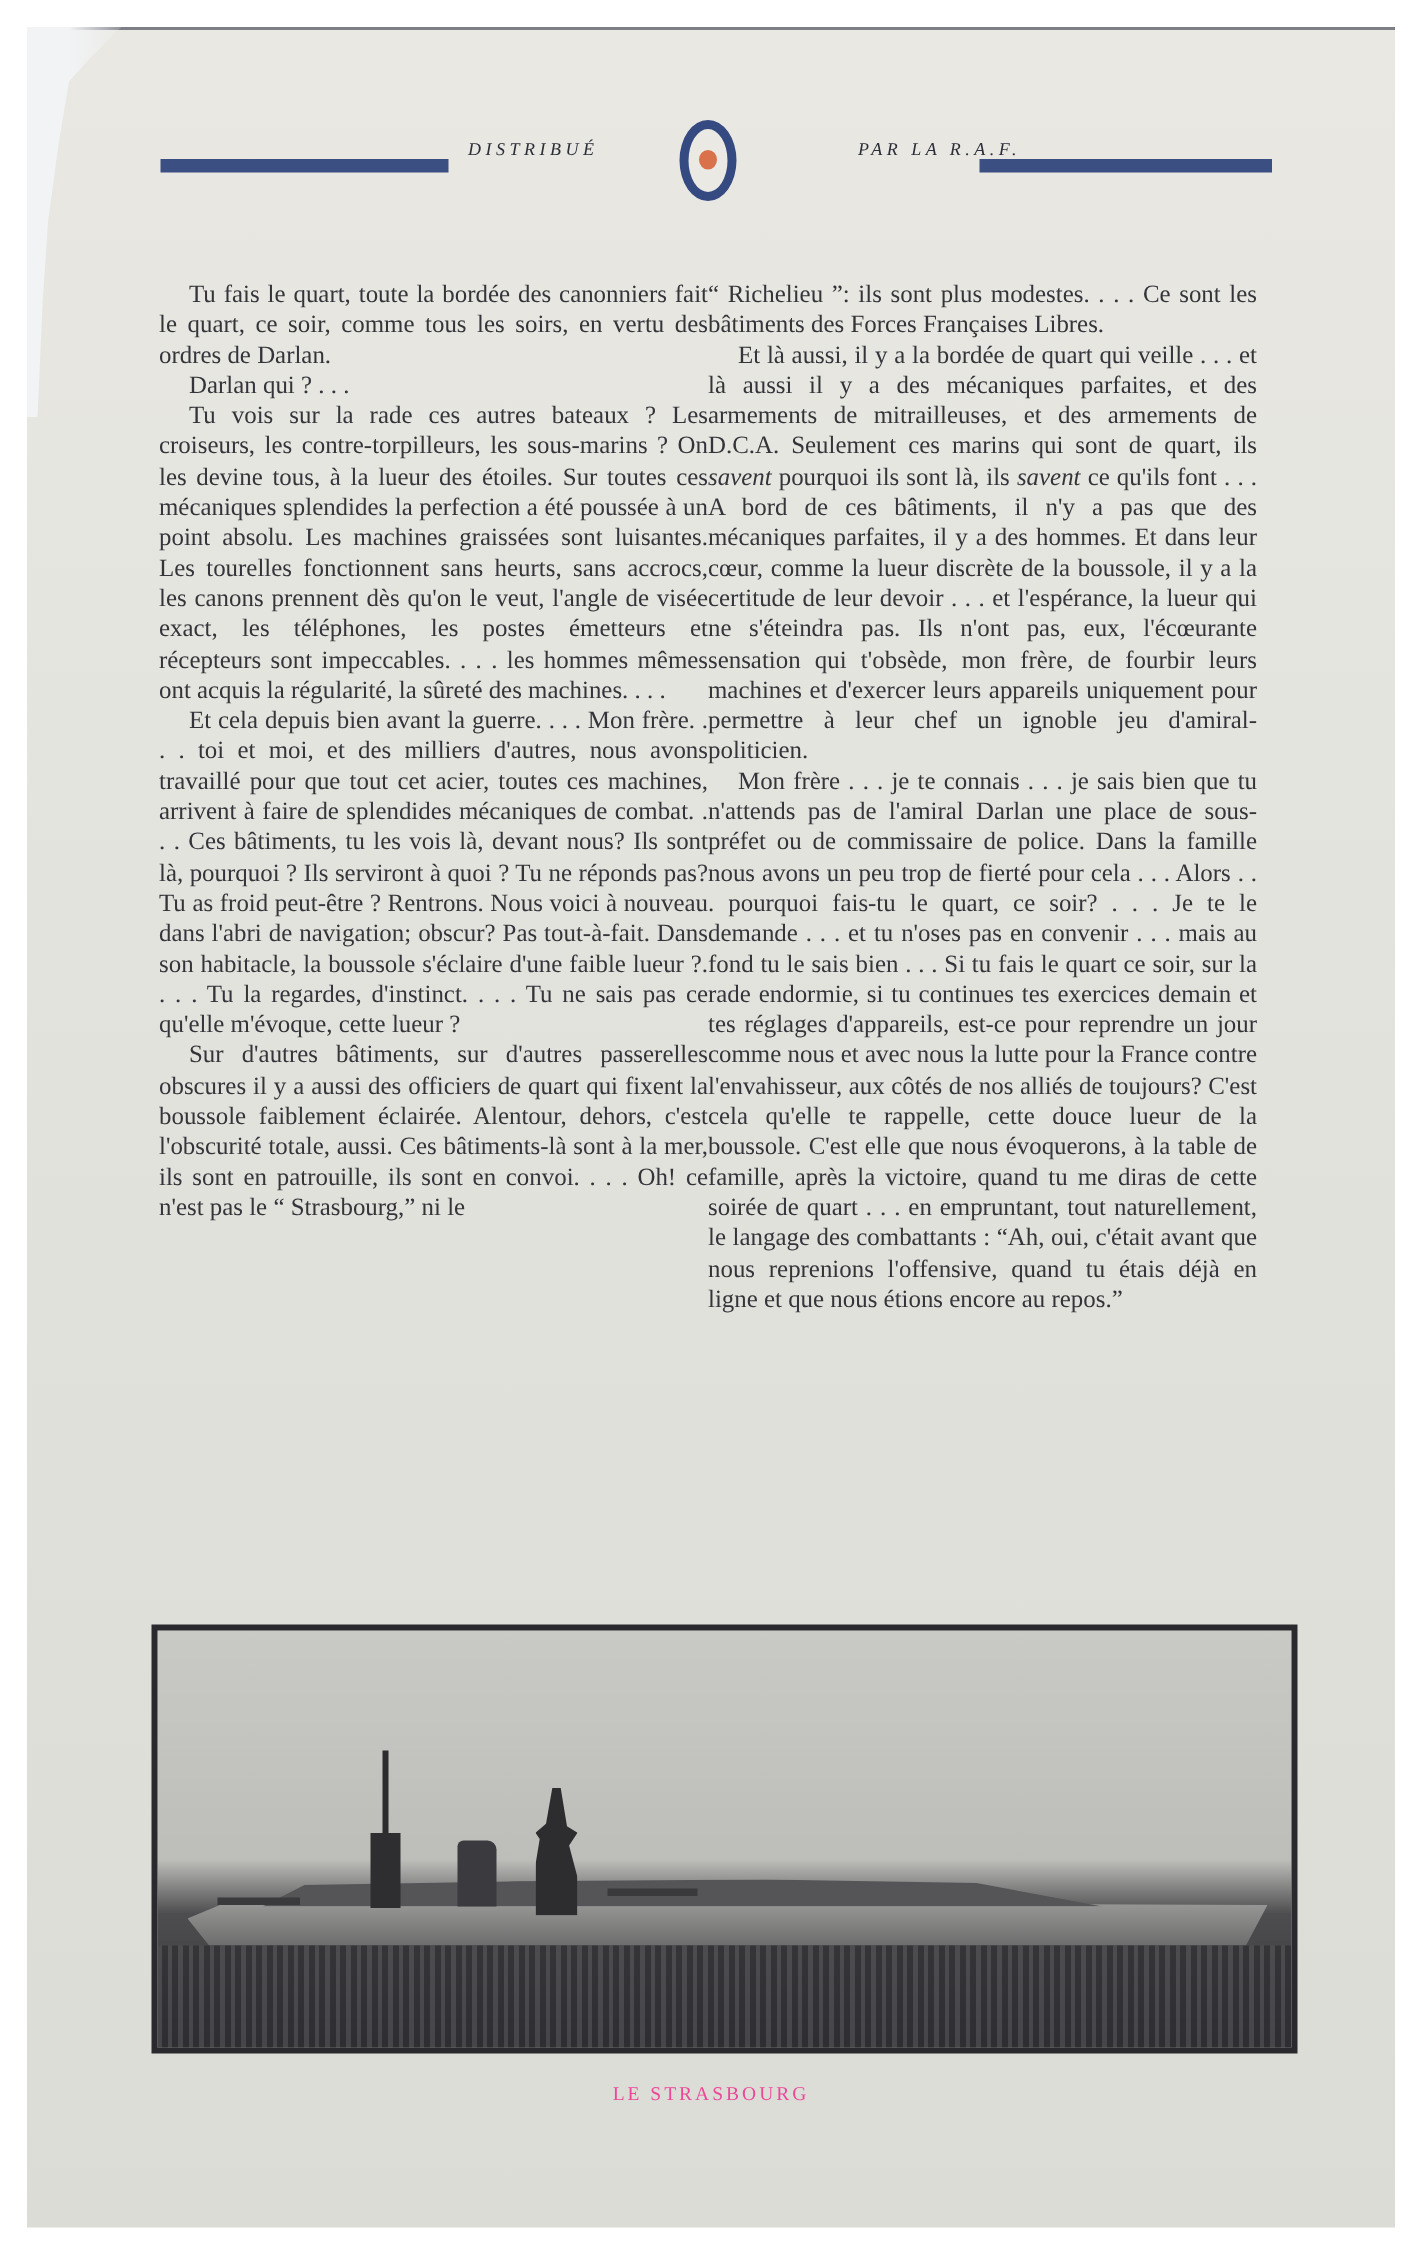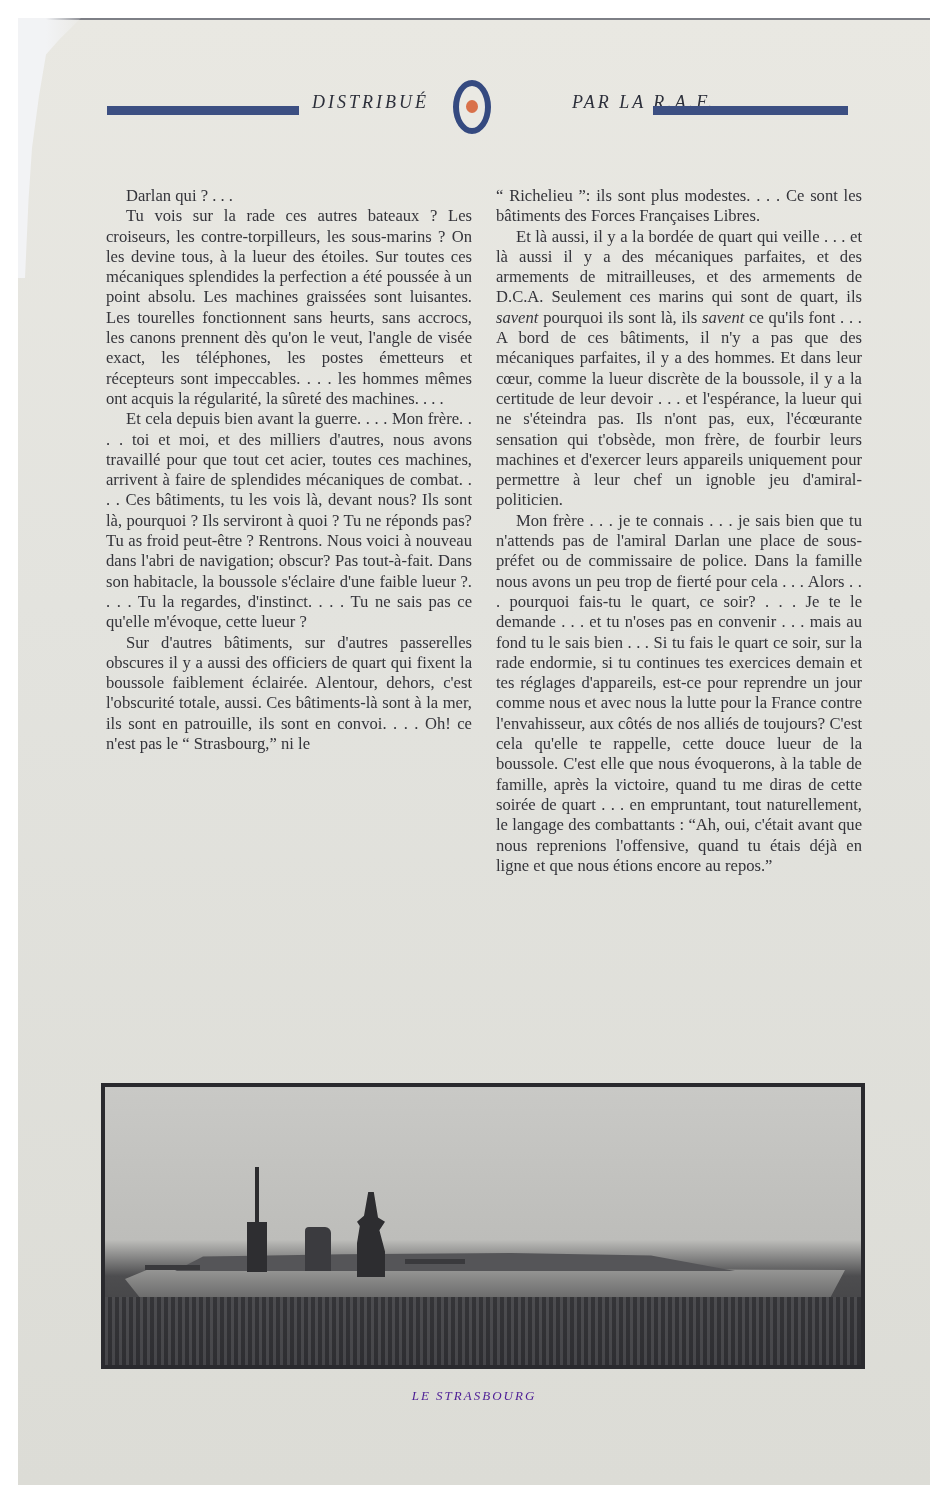--- a/index.html
+++ b/index.html
@@ -17,39 +17,39 @@
   .header {
     position:absolute; left:90px; top:90px; width:775px; height:36px;
   }
   .header .bar {
     position:absolute; top:16px; height:9px; background:#3c4f82;
   }
   .header .bar.left { left:17px; width:192px; }
   .header .bar.right { left:563px; width:195px; }
   .header .txt {
     position:absolute; top:2px; font-family:"Liberation Serif", serif;
-    font-style:italic; font-size:18px; letter-spacing:3px; color:#2c2f3a;
+    font-style:italic; font-size:12px; letter-spacing:3px; color:#2c2f3a;
   }
   .header .txt.l { left:222px; }
   .header .txt.r { left:434px;margin-left:48px; }
   .roundel {
     position:absolute; left:363px; top:-10px; width:26px; height:42px;
     border:6px solid #354a80; border-radius:50%; background:#eae9e3;
   }
   .roundel .dot {
     position:absolute; left:7px; top:14px; width:12px; height:13px;
     border-radius:50%; background:#d9714a;
   }
   .col {
     position:absolute; top:186px; width:366px;
     font-family:"Liberation Serif", serif; font-size:16.6px; line-height:20.3px;
     color:#34343a; text-align:justify;
   }
   .col.left { left:106px; }
-  .col.right { left:496px; }
+  .col.right { left:472px; }
   .col p { margin:0; text-indent:0; }
   .col p.ind { text-indent:20px; }
   .col b { font-weight:normal; }
   .col b i { font-style:italic; }
   .photo-frame {
     position:absolute; left:101px; top:1083px; width:764px; height:286px;
     border:4px solid #2a2a2e; box-sizing:border-box;
     background: linear-gradient(180deg, #c9c9c6 0%, #bdbdba 55%, #4d4d4f 68%, #37373a 100%);
     overflow:hidden;
   }
@@ -66,41 +66,42 @@
   .ship-mast { position:absolute; left:150px; top:80px; width:4px; height:100px; background:#2c2c2e; }
   .ship-tower1 { position:absolute; left:142px; top:135px; width:20px; height:50px; background:#2e2e31; }
   .ship-funnel { position:absolute; left:200px; top:140px; width:26px; height:44px; background:#3b3b3f; border-radius:4px 6px 0 0; }
   .ship-tower2 { position:absolute; left:252px; top:105px; width:28px; height:85px; background:#2d2d30;
     clip-path: polygon(40% 0, 60% 0, 75% 30%, 100% 35%, 80% 45%, 100% 70%, 100% 100%, 0 100%, 0 60%, 10% 40%, 0 35%, 25% 28%); }
   .ship-gun { position:absolute; height:5px; background:#3a3a3d; }
   .sea { position:absolute; left:0; top:210px; width:100%; height:80px;
     background: repeating-linear-gradient(90deg, rgba(80,80,84,.6) 0 3px, rgba(40,40,44,.6) 3px 7px); }
   .caption {
     position:absolute; left:0; width:948px; top:1388px; text-align:center;
-    font-family:"Liberation Serif", serif; font-style:italic; font-size:13px;
-    letter-spacing:2px; color:#4c1d95;
+    font-family:"Liberation Serif", serif; font-size:13px;
+    letter-spacing:2px; color:#ec4899;
   }
 </style>
 </head>
 <body>
 
 <div class="paper">
 </div>
 
 <div class="header">
   <div class="bar left"></div>
   <span class="txt l">DISTRIBUÉ</span>
   <div class="roundel">
     <div class="dot"></div>
   </div>
   <span class="txt r">PAR LA R.A.F.</span>
   <div class="bar right"></div>
 </div>
 
 <div class="col left">
+  <p class="ind">Tu fais le quart, toute la bordée des canonniers fait le quart, ce soir, comme tous les soirs, en vertu des ordres de Darlan.</p>
   <p class="ind">Darlan qui ? . . .</p>
   <p class="ind">Tu vois sur la rade ces autres bateaux ? Les croiseurs, les contre-torpilleurs, les sous-marins ?  On les devine tous, à la lueur des étoiles.  Sur toutes ces mécaniques splendides la perfection a été poussée à un point absolu.  Les machines graissées sont luisantes.  Les tourelles fonctionnent sans heurts, sans accrocs, les canons prennent dès qu'on le veut, l'angle de visée exact, les téléphones, les postes émetteurs et récepteurs sont impeccables. . . . les hommes mêmes ont acquis la régularité, la sûreté des machines. . . .</p>
   <p class="ind">Et cela depuis bien avant la guerre. . . . Mon frère. . . . toi et moi, et des milliers d'autres, nous avons travaillé pour que tout cet acier, toutes ces machines, arrivent à faire de splendides mécaniques de combat. . . . Ces bâtiments, tu les vois là, devant nous?  Ils sont là, pourquoi ? Ils serviront à quoi ?  Tu ne réponds pas? Tu as froid peut-être ?  Rentrons.  Nous voici à nouveau dans l'abri de navigation; obscur?  Pas tout-à-fait.  Dans son habitacle, la boussole s'éclaire d'une faible lueur ?. . . . Tu la regardes, d'instinct. . . . Tu ne sais pas ce qu'elle m'évoque, cette lueur ?</p>
   <p class="ind">Sur d'autres bâtiments, sur d'autres passerelles obscures il y a aussi des officiers de quart qui fixent la boussole faiblement éclairée.  Alentour, dehors, c'est l'obscurité totale, aussi.  Ces bâtiments-là sont à la mer, ils sont en patrouille, ils sont en convoi. . . . Oh! ce n'est pas le “ Strasbourg,” ni le</p>
 </div>
 
 <div class="col right">
   <p>“ Richelieu ”: ils sont plus modestes. . . . Ce sont les bâtiments des Forces Françaises Libres.</p>
   <p class="ind"><span>Et là aussi, il y a la bordée de quart qui veille . . . et là aussi il y a des mécaniques parfaites, et des armements de mitrailleuses, et des armements de D.C.A. Seulement ces marins qui sont de quart, </span><b><span>ils </span><i>savent</i><span> pourquoi ils sont là, ils </span><i>savent</i><span> ce qu'ils font</span></b><span> . . .  A bord de ces bâtiments, il n'y a pas que des mécaniques parfaites, il y a des hommes.  Et dans leur cœur, comme la lueur discrète de la boussole, il y a la certitude de leur devoir . . . et l'espérance, la lueur qui ne s'éteindra pas.  Ils n'ont pas, eux, l'écœurante sensation qui t'obsède, mon frère, de fourbir leurs machines et d'exercer leurs appareils uniquement pour permettre à leur chef un ignoble jeu d'amiral-politicien.</span></p>
   <p class="ind">Mon frère . . . je te connais . . . je sais bien que tu n'attends pas de l'amiral Darlan une place de sous-préfet ou de commissaire de police.  Dans la famille nous avons un peu trop de fierté pour cela . . . Alors . . . pourquoi fais-tu le quart, ce soir? . . . Je te le demande . . . et tu n'oses pas en convenir . . . mais au fond tu le sais bien . . .  Si tu fais le quart ce soir, sur la rade endormie, si tu continues tes exercices demain et tes réglages d'appareils, est-ce pour reprendre un jour comme nous et avec nous la lutte pour la France contre l'envahisseur, aux côtés de nos alliés de toujours?  C'est cela qu'elle te rappelle, cette douce lueur de la boussole.  C'est elle que nous évoquerons, à la table de famille, après la victoire, quand tu me diras de cette soirée de quart . . . en empruntant, tout naturellement, le langage des combattants :  “Ah, oui, c'était avant que nous reprenions l'offensive, quand tu étais déjà en ligne et que nous étions encore au repos.”</p>

